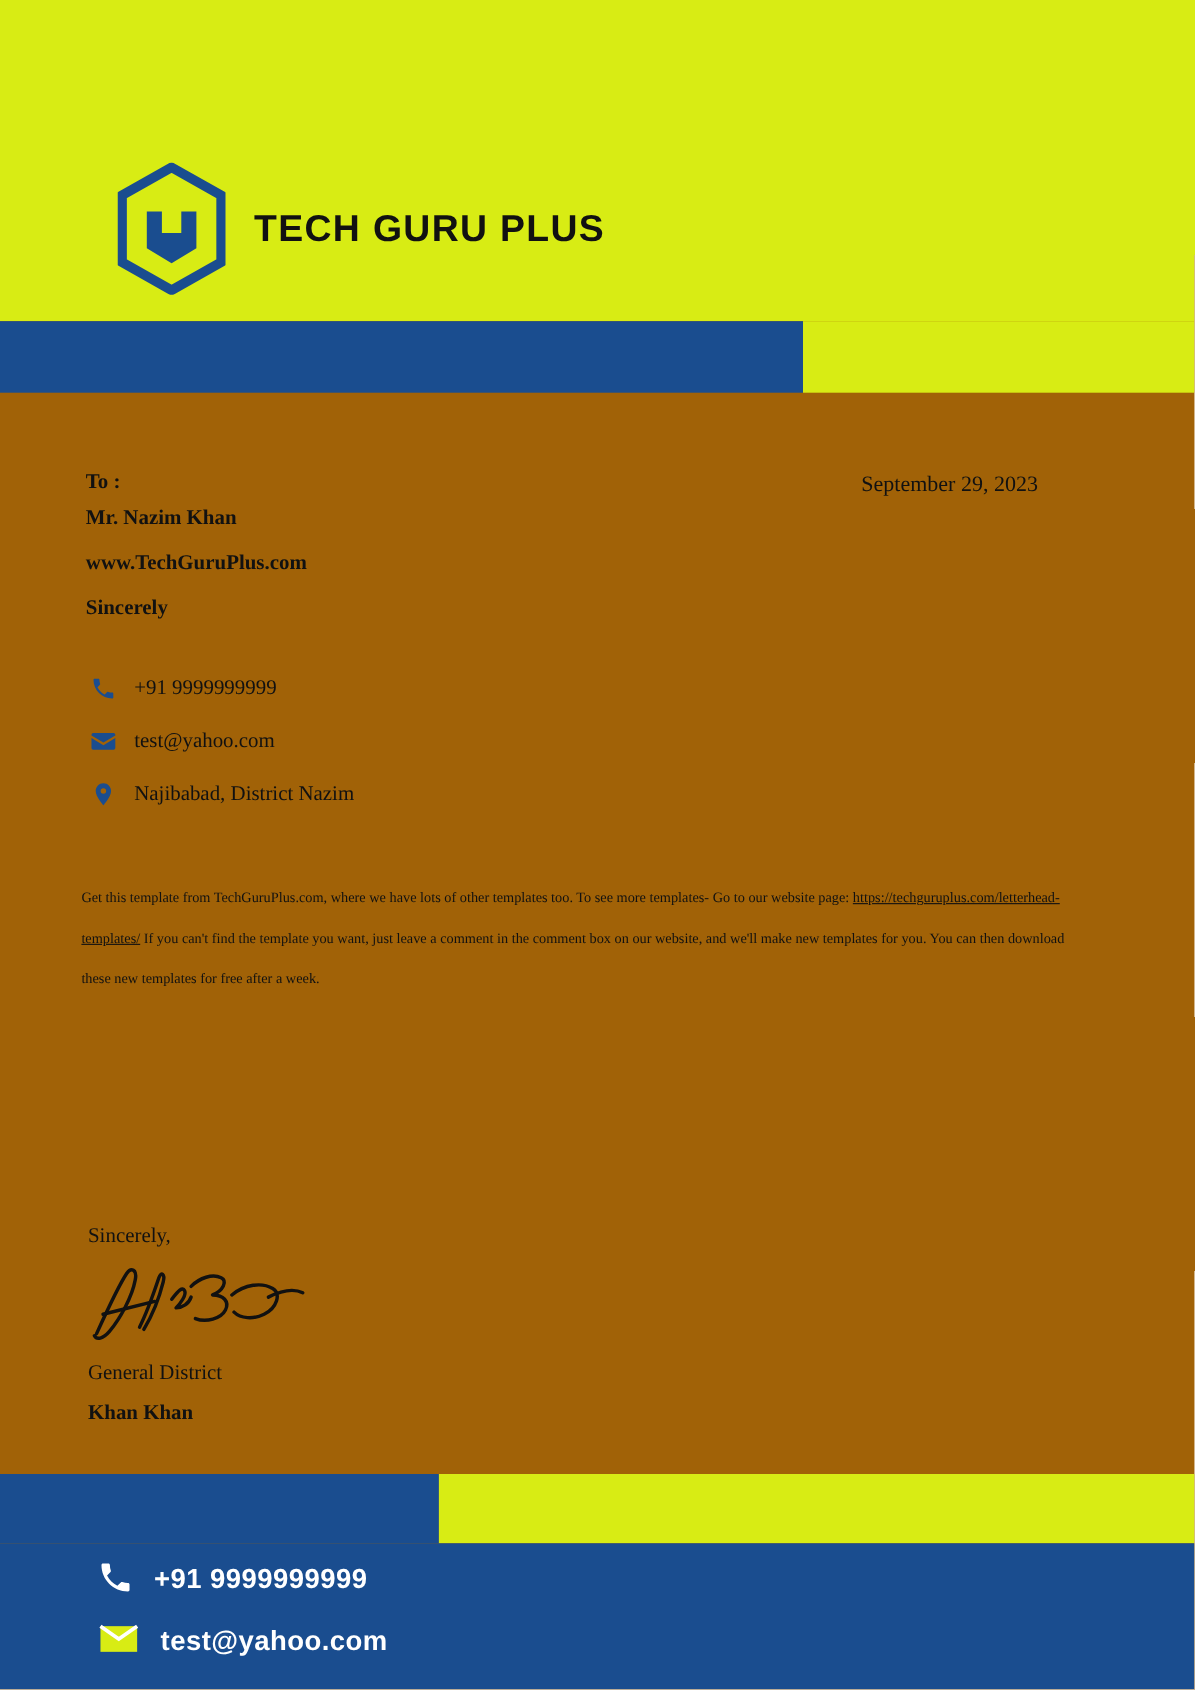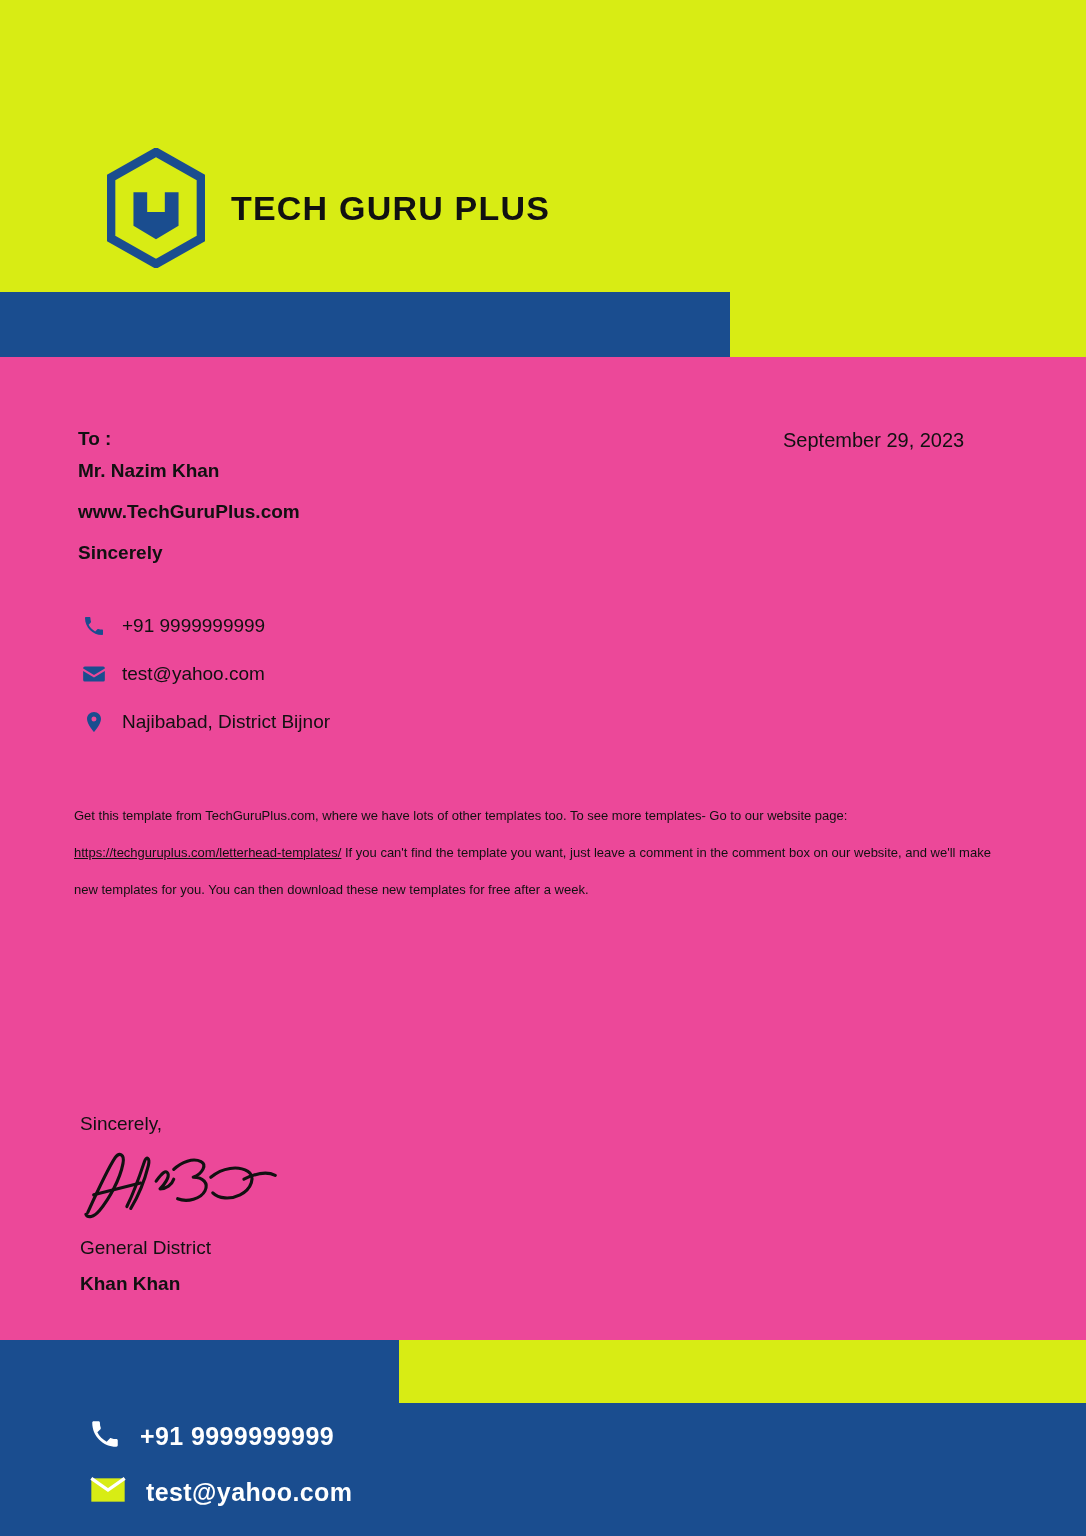--- a/index.html
+++ b/index.html
@@ -6,21 +6,21 @@
   html, body {
     width: 1086px;
     height: 1536px;
     background: #ffffff;
     font-family: "Liberation Sans", sans-serif;
   }
   .page {
     position: relative;
     width: 1086px;
     height: 1536px;
-    background: #ec4899;
+    background: #a16207;
     overflow: hidden;
   }
 
   
   .header-band {
     position: absolute;
     left: 0; top: 0;
     width: 1086px; height: 292px;
     background: #d8ec14;
   }
@@ -51,20 +51,21 @@
     color: #111;
     white-space: nowrap;
   }
 
   
   .body-area {
     position: absolute;
     left: 0; top: 357px;
     width: 1086px;
     height: 1036px;
+    font-family: Liberation Serif, serif;
   }
   .to-block {
     position: absolute;
     left: 78px; top: 72px;
     color: #111;
   }
   .to-label, .to-name, .to-site, .to-city {
     font-size: 19px;
     font-weight: bold;
     line-height: 1.0;
@@ -208,21 +209,21 @@
         </span>
         <span class="contact-text">test@yahoo.com</span>
       </div>
 
       <div class="contact-row">
         <span class="contact-ico">
           <svg viewBox="0 0 24 24" width="24" height="24" aria-hidden="true">
             <path d="M12 2C8.1 2 5 5.1 5 9c0 5.2 7 13 7 13s7-7.8 7-13c0-3.9-3.1-7-7-7zm0 9.5A2.5 2.5 0 1112 6.5a2.5 2.5 0 010 5z" fill="#1a4d8f"></path>
           </svg>
         </span>
-        <span class="contact-text">Najibabad, District Bijnor</span>
+        <span class="contact-text">Najibabad, District Nazim</span>
       </div>
 
     </div>
 
     <div class="paragraph">
       <span>Get this template from TechGuruPlus.com, where we have lots of other templates too. To see more templates- Go to our website page: </span><a href="#">https://techguruplus.com/letterhead-templates/</a><span> If you can't find the template you want, just leave a comment in the comment box on our website, and we'll make new templates for you. You can then download these new templates for free after a week.</span>
     </div>
 
     <div class="sign-block">
       <div class="sincerely">Sincerely,</div>

